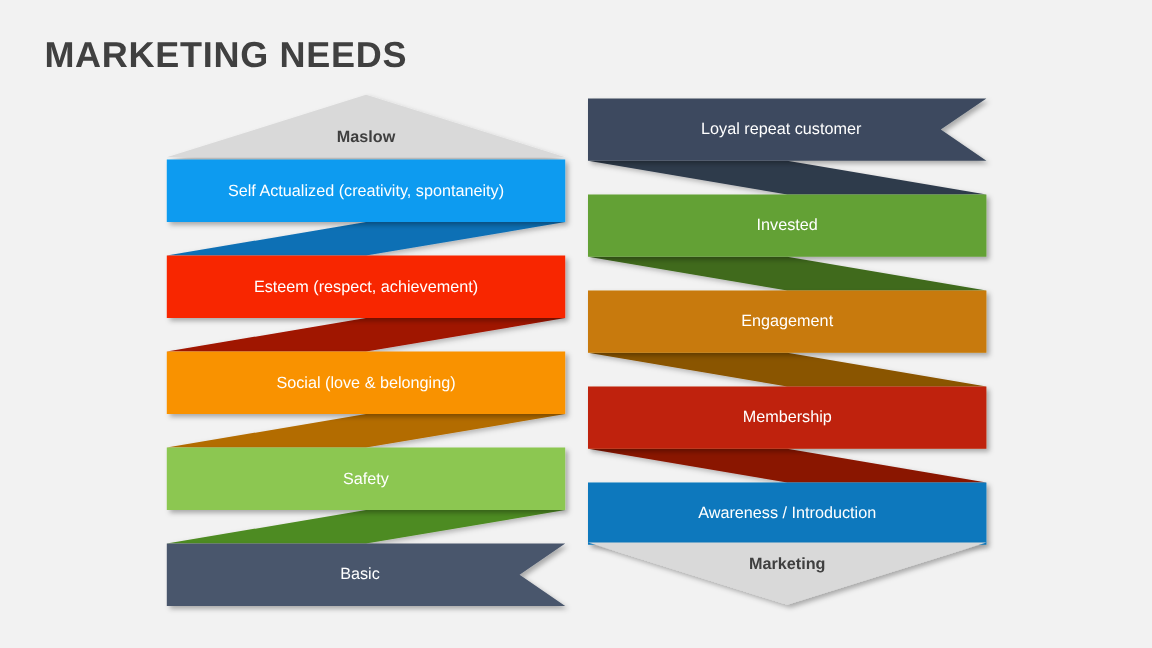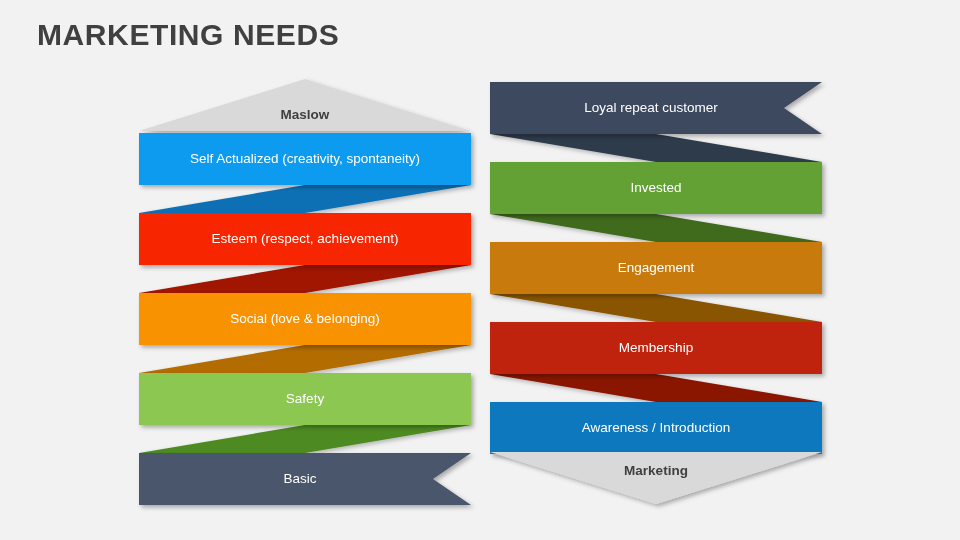--- a/index.html
+++ b/index.html
@@ -6,21 +6,21 @@
   body{
     width:960px;height:540px;
     background:#f2f2f2;
     font-family:"Liberation Sans", sans-serif;
     overflow:hidden;
     position:relative;
   }
   #slide{position:absolute;inset:0;width:960px;height:540px;}
   #title{
     position:absolute;
-    left:37px; top:18px;
+    left:37px; top:30px;
     font-size:30px;
     font-weight:bold;
     color:#404040;
     letter-spacing:0.6px;
     white-space:nowrap;
   }
   svg{position:absolute;left:0;top:0;width:960px;height:540px;}
   .band-label{
     font-family:"Liberation Sans", sans-serif;
     font-size:13.5px;

